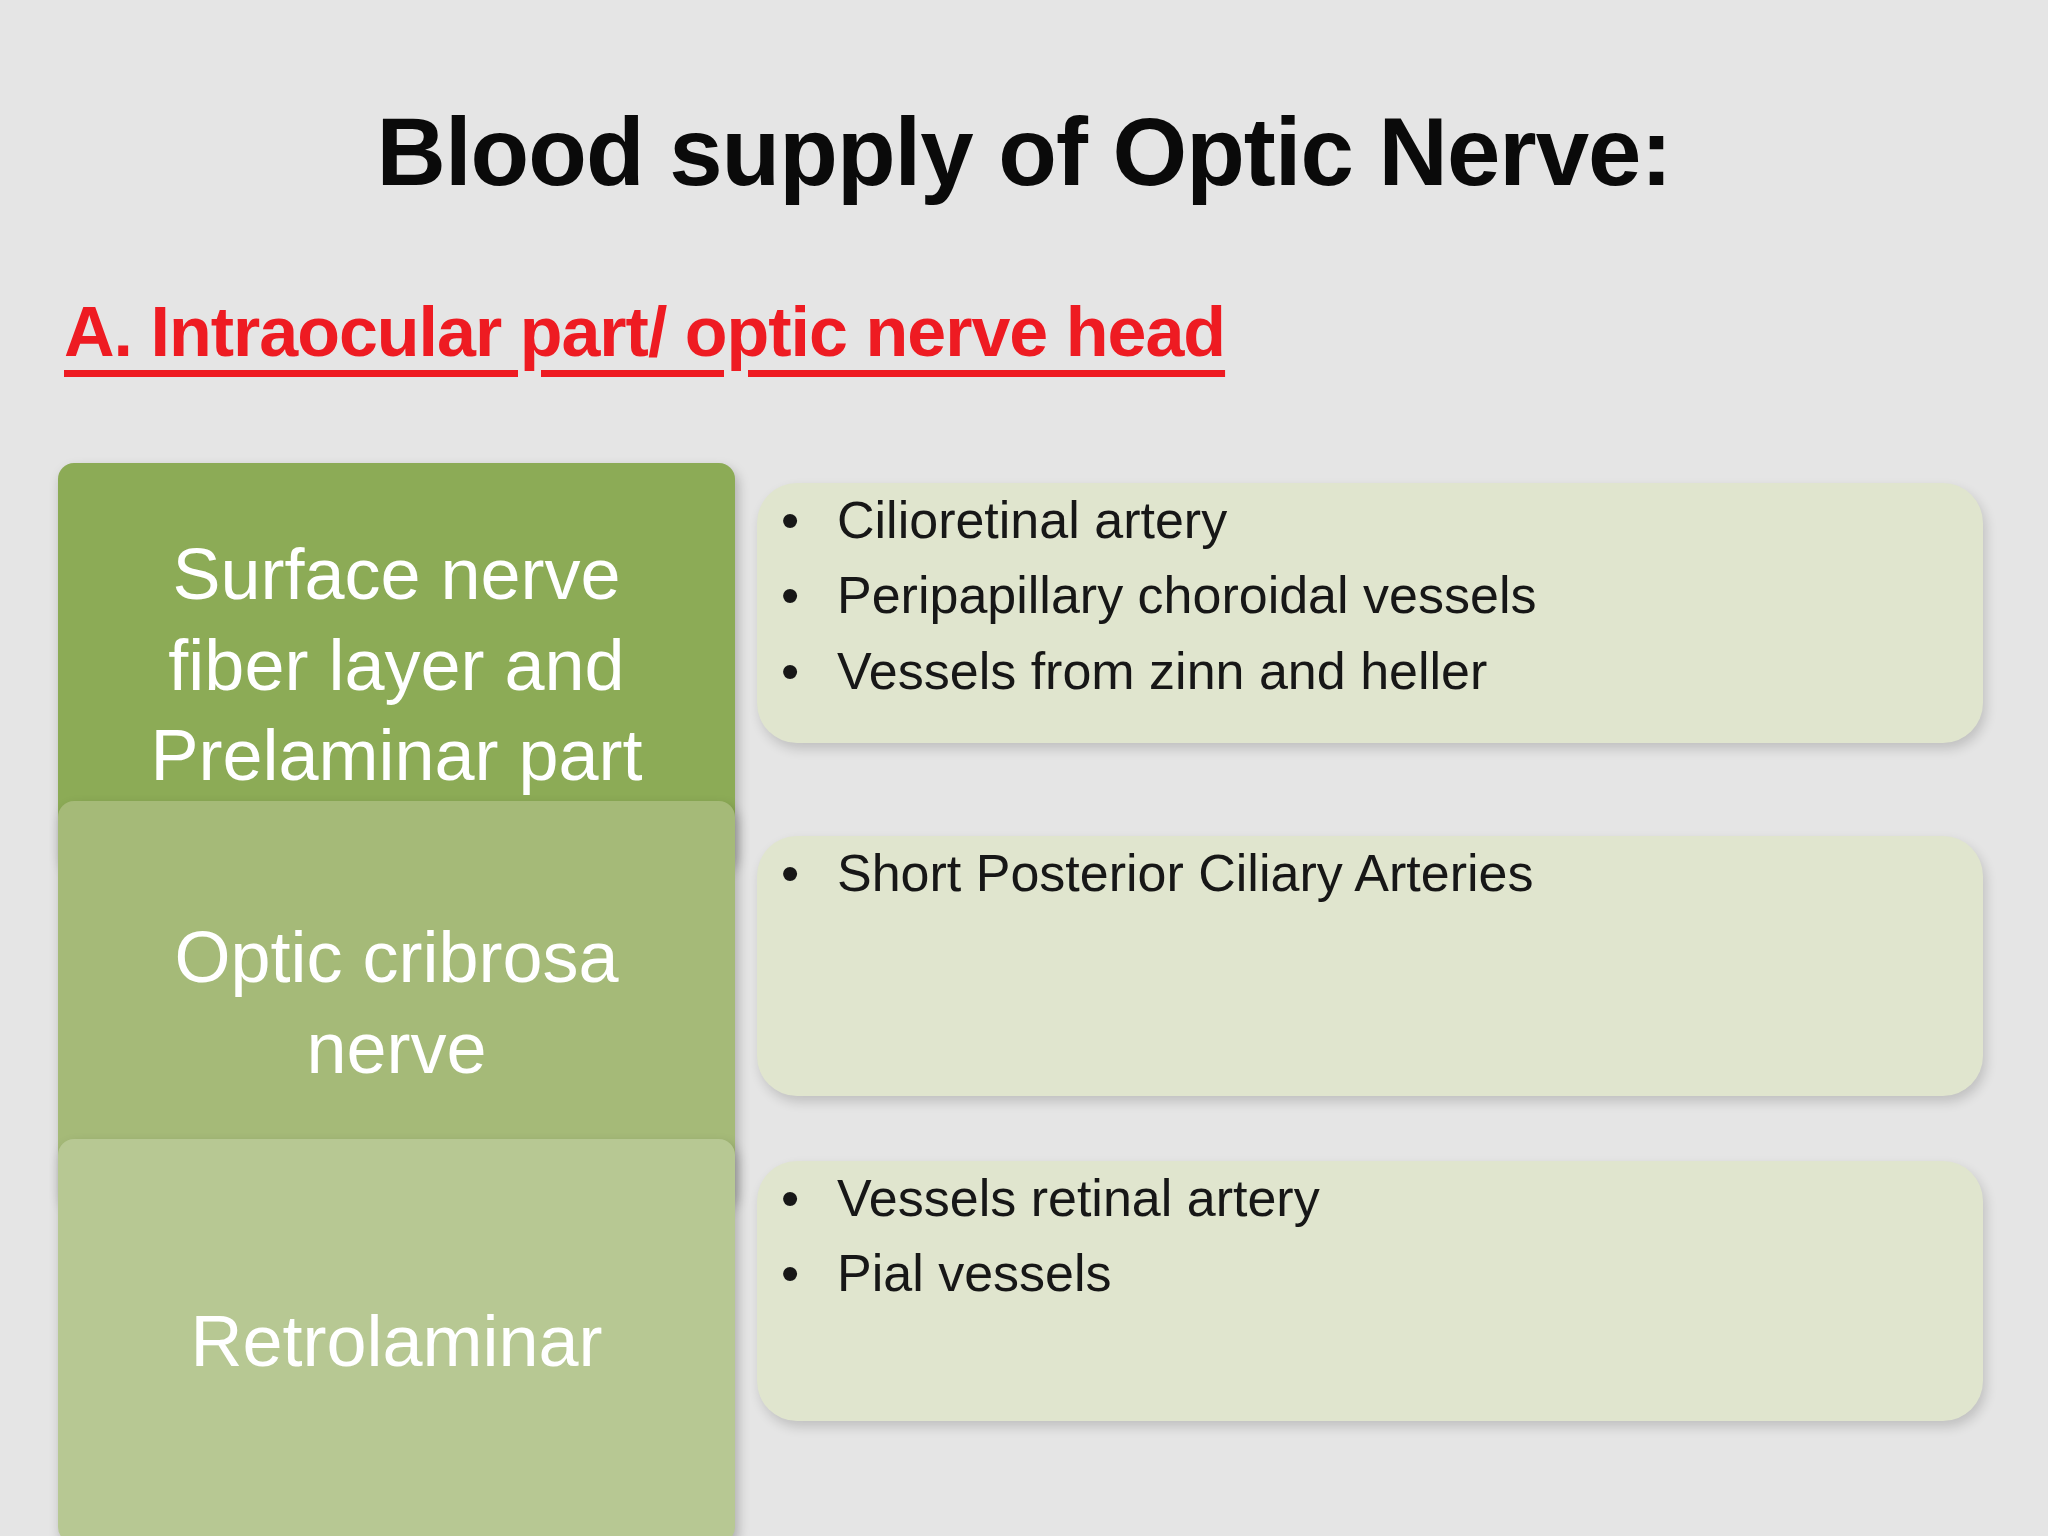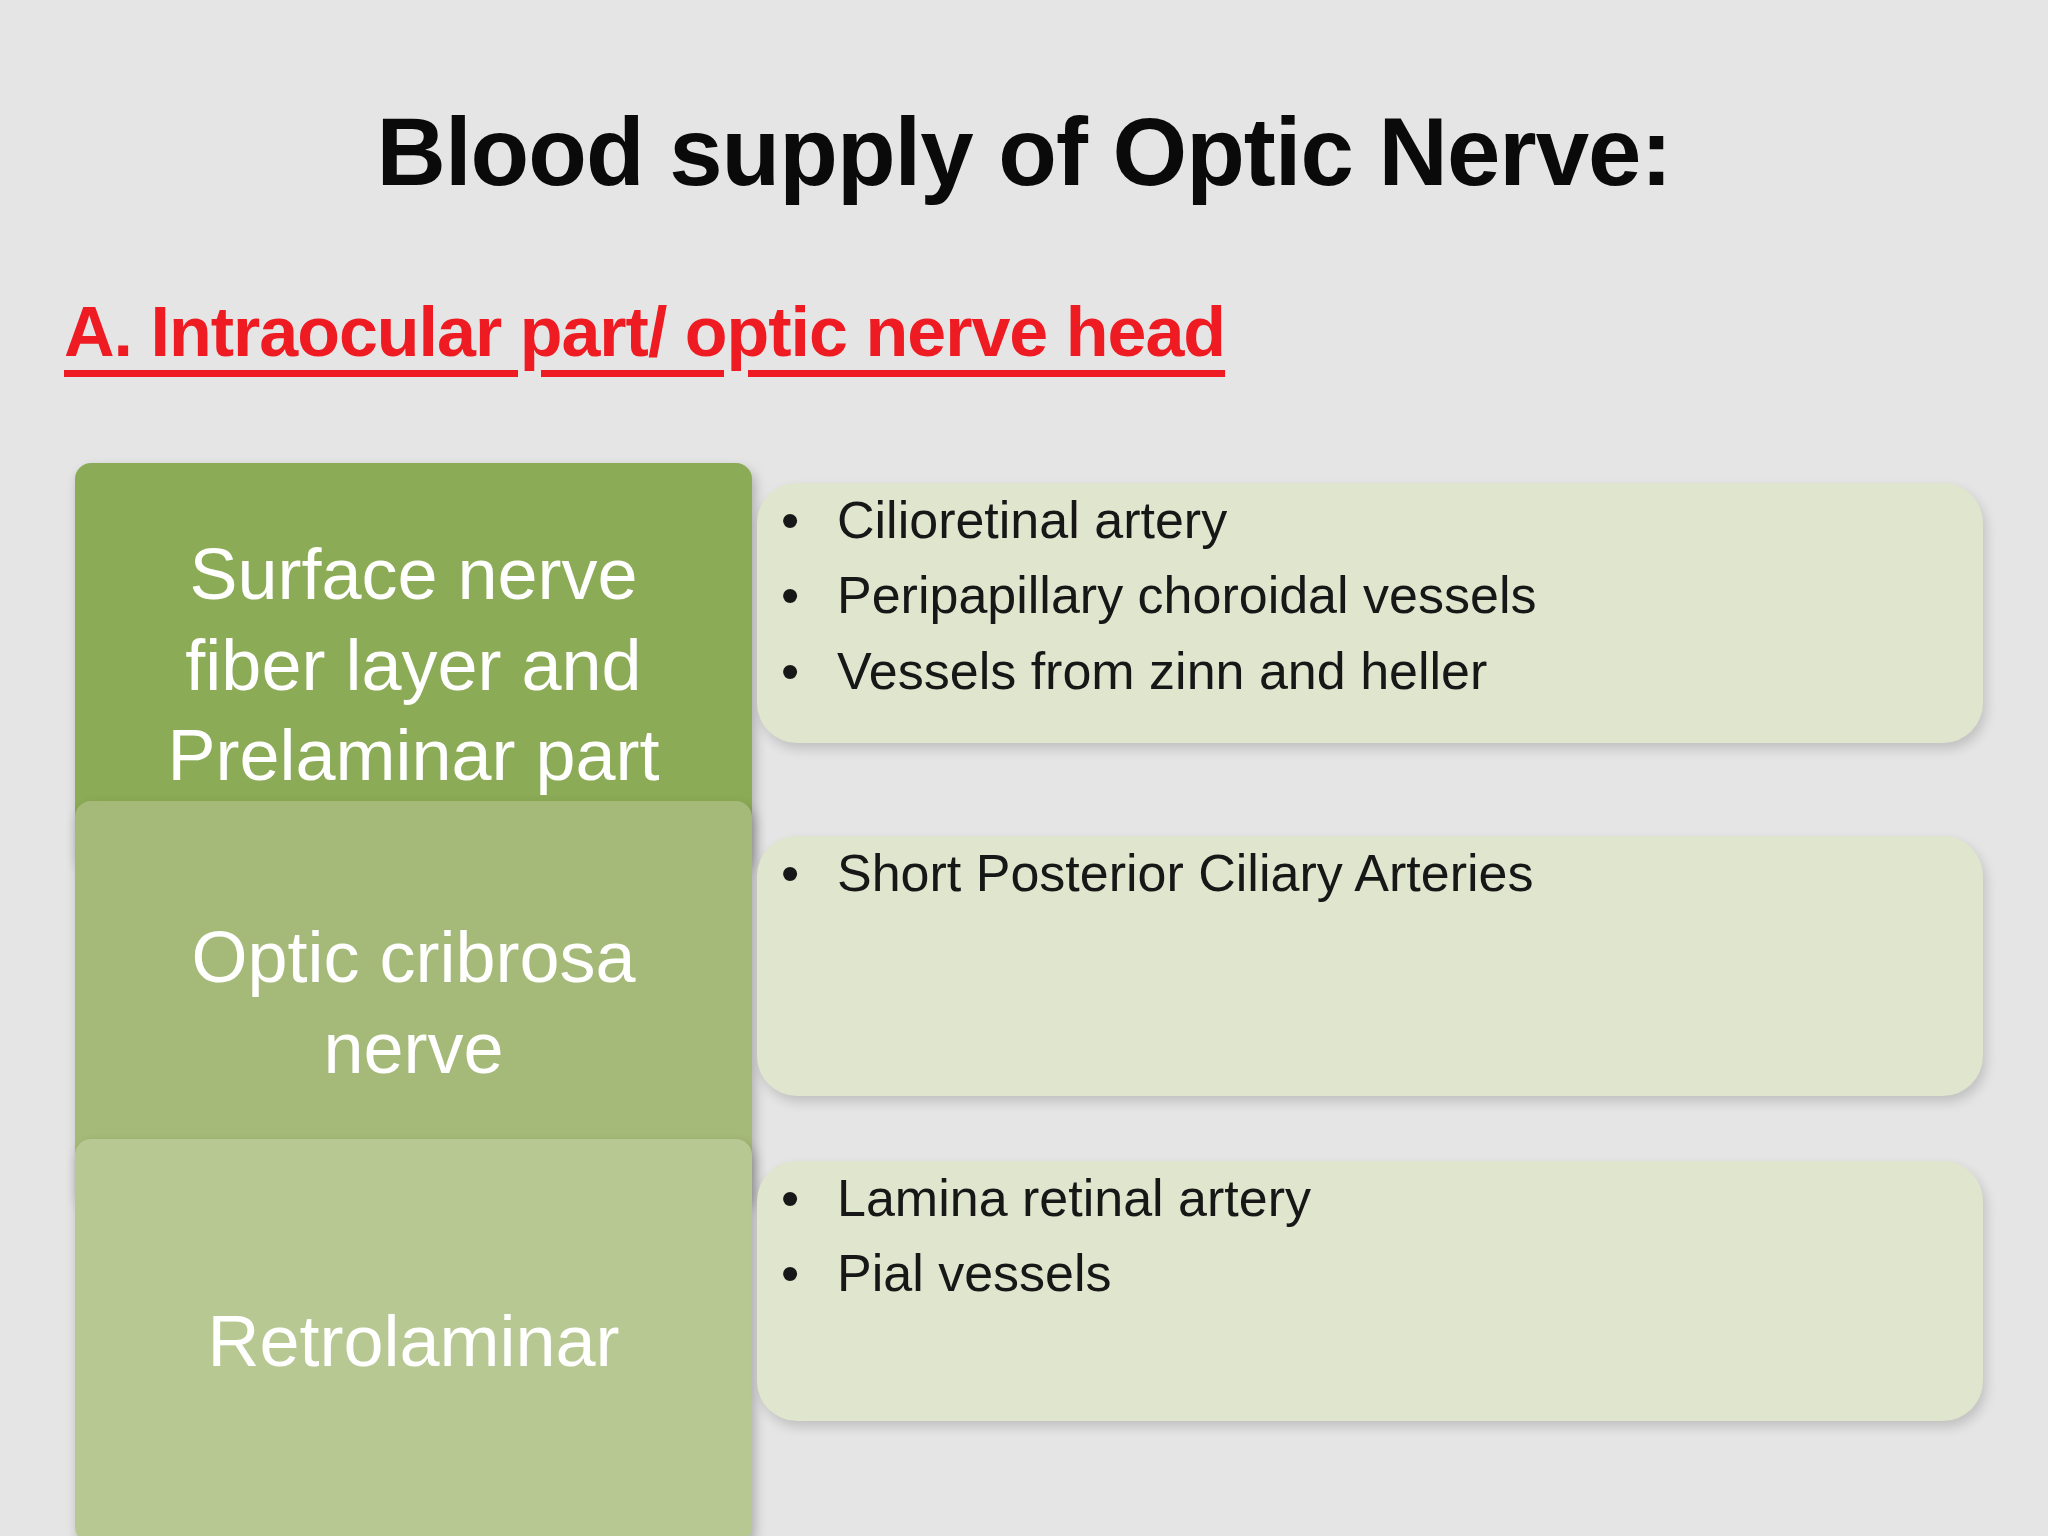--- a/index.html
+++ b/index.html
@@ -34,21 +34,21 @@
     font-weight: bold;
     letter-spacing: -1px;
     color: #ee1b22;
     text-decoration: underline;
     text-decoration-thickness: 7px;
     text-underline-offset: 14px;
   }
   .diagram { position: absolute; inset: 0; }
   .label-box {
     position: absolute;
-    left: 75px;
+    left: 58px;
     width: 677px;
     height: 404px;
     border-radius: 16px;
     box-sizing: border-box;
     padding: 0 30px;
     display: flex;
     flex-direction: column;
     align-items: center;
     justify-content: center;
     text-align: center;
@@ -129,20 +129,20 @@
         </ul>
       </div>
     </div>
 
     <div class="row row-2">
       <div class="label-box" style="background-color: rgb(183, 200, 147);">
         <span class="label-line">Retrolaminar</span>
       </div>
       <div class="content-box" style="background-color: rgb(224, 229, 206);">
         <ul class="bullets" style="color: rgb(23, 23, 23);">
-          <li>Lamina retinal artery</li>
+          <li>Vessels retinal artery</li>
           <li>Pial vessels</li>
         </ul>
       </div>
     </div>
 
   </div>
 </div>
 
 </body></html>

